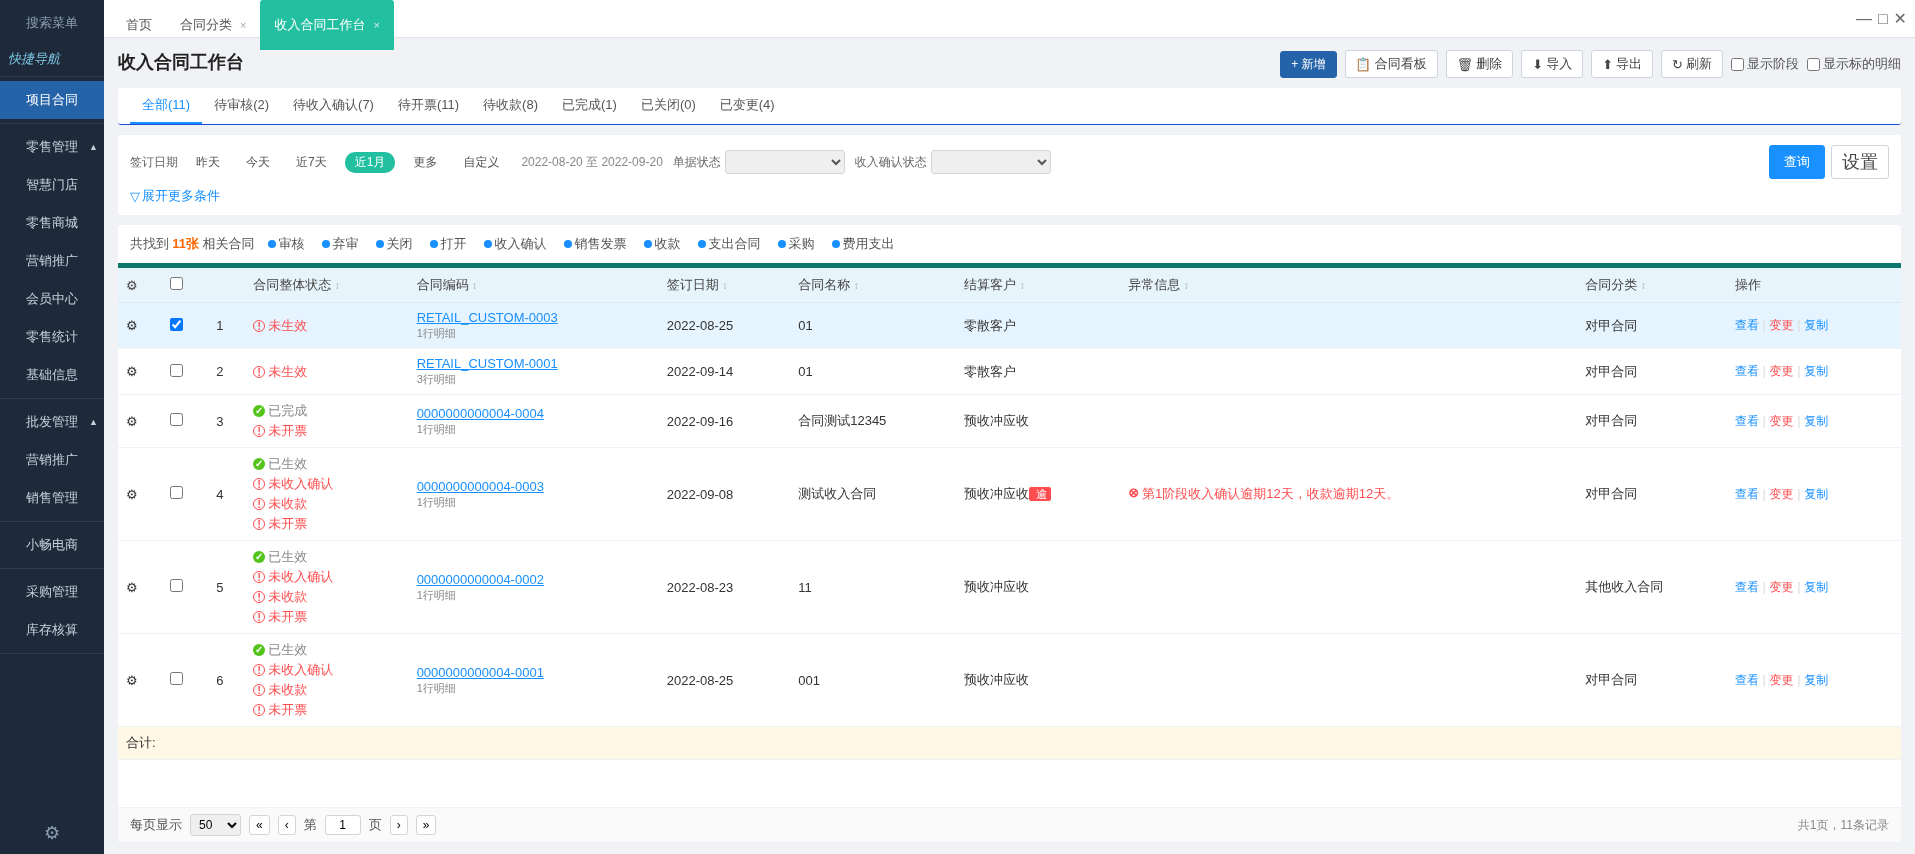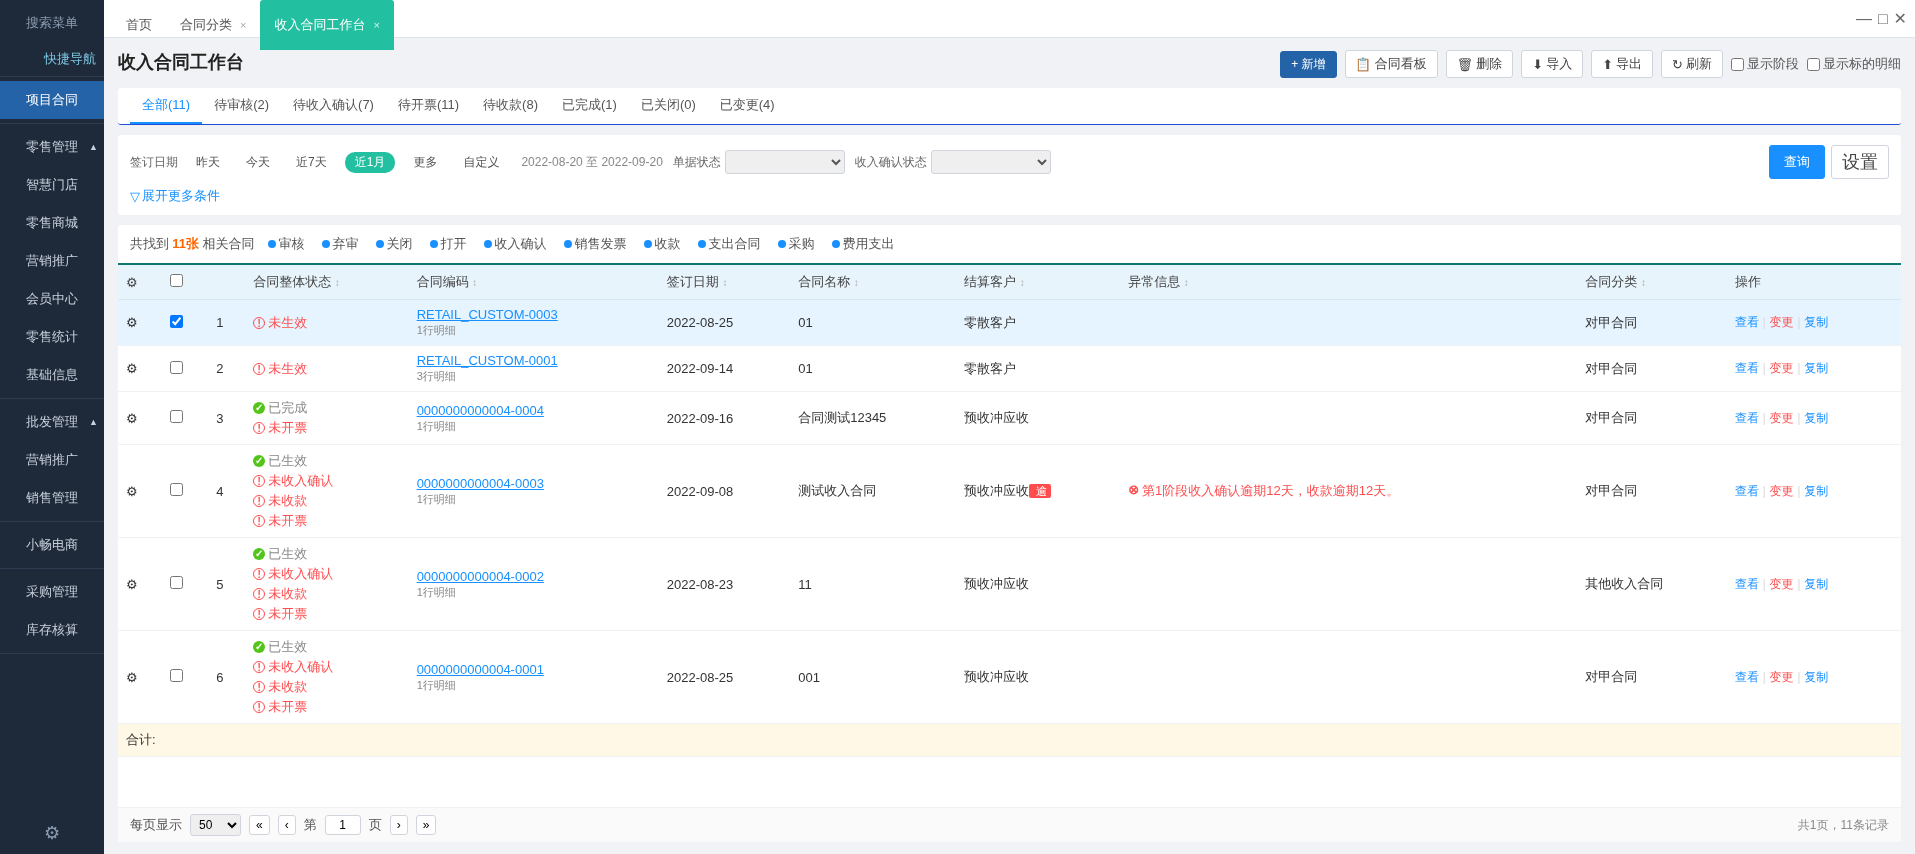--- a/index.html
+++ b/index.html
@@ -1,21 +1,21 @@
 <!DOCTYPE html>
 <html><head>
   <meta charset="utf-8">
   <style>
     * { box-sizing: border-box; margin: 0; padding: 0; font-family: "Microsoft YaHei", "PingFang SC", Arial, sans-serif; font-size: 13px; }
     body { background: #f0f2f5; display: flex; height: 854px; overflow: hidden; }
 
     
     .sidebar { width: 104px; background: #1e2a3a; display: flex; flex-direction: column; color: #c8d0db; flex-shrink: 0; }
     .sidebar-search { padding: 14px 8px 10px; color: #8a9bb0; font-size: 13px; cursor: pointer; text-align: center; }
-    .sidebar-nav { padding: 8px 8px 4px; color: #7ec8e3; font-size: 13px; cursor: pointer; text-align: right; }
+    .sidebar-nav { padding: 8px 8px 4px; color: #7ec8e3; font-size: 13px; cursor: pointer; text-align: left; font-style: italic; }
     .sidebar-item { padding: 10px 8px; text-align: center; cursor: pointer; font-size: 13px; color: #c8d0db; position: relative; }
     .sidebar-item.active { background: #2563a8; color: #fff; }
     .sidebar-item.active::after { content: ''; position: absolute; right: 0; top: 50%; transform: translateY(-50%); border-left: 6px solid #2563a8; border-top: 6px solid transparent; border-bottom: 6px solid transparent; }
     .sidebar-item.has-arrow::after { content: '▲'; font-size: 9px; position: absolute; right: 6px; top: 50%; transform: translateY(-50%); border: none; }
     .sidebar-divider { border-top: 1px solid #2e3d52; margin: 4px 0; }
     .sidebar-bottom { margin-top: auto; padding: 10px 8px; text-align: center; cursor: pointer; }
     .sidebar-gear { font-size: 18px; color: #8a9bb0; }
 
     
     .main { flex: 1; display: flex; flex-direction: column; overflow: hidden; }
@@ -54,21 +54,21 @@
     .filter-date-btn.active { background: #22c0a0; color: #fff; border-radius: 10px; padding: 2px 10px; }
     .filter-date-range { font-size: 12px; color: #888; margin-left: 4px; }
     .filter-select { display: flex; align-items: center; gap: 4px; }
     .filter-select select { padding: 3px 6px; border: 1px solid #d0d5dd; border-radius: 3px; font-size: 12px; min-width: 120px; color: #555; }
     .filter-expand { color: #1890ff; font-size: 12px; cursor: pointer; display: flex; align-items: center; gap: 2px; }
     .btn-query { background: #1890ff; color: #fff; border-color: #1890ff; padding: 4px 14px; font-size: 13px; }
     .btn-settings { padding: 4px 10px; font-size: 18px; }
 
     
     .table-area { background: #fff; border-radius: 3px; flex: 1; overflow: hidden; display: flex; flex-direction: column; }
-    .table-info-bar { display: flex; align-items: center; padding: 8px 12px; gap: 8px; flex-wrap: wrap; border-bottom: 2px solid #0f766e; }
+    .table-info-bar { display: flex; align-items: center; padding: 8px 12px; gap: 8px; flex-wrap: wrap; border-bottom: 5px solid #0f766e; }
     .table-info-text { font-size: 12px; color: #555; }
     .table-info-text b { color: #ff6600; }
     .action-btns { display: flex; gap: 6px; flex-wrap: wrap; }
     .action-btn { font-size: 12px; color: #555; cursor: pointer; display: flex; align-items: center; gap: 2px; padding: 2px 6px; border-radius: 2px; justify-content: flex-end; }
     .action-btn .dot { width: 8px; height: 8px; border-radius: 50%; display: inline-block; }
     .dot-blue { background: #1890ff; }
 
     
     .data-table { width: 100%; border-collapse: collapse; font-size: 12px; }
     .data-table th { background: #e8f4fc; color: #444; font-weight: 500; padding: 8px 8px; text-align: left; border-bottom: 1px solid #d9e8f5; white-space: nowrap; position: relative; }

